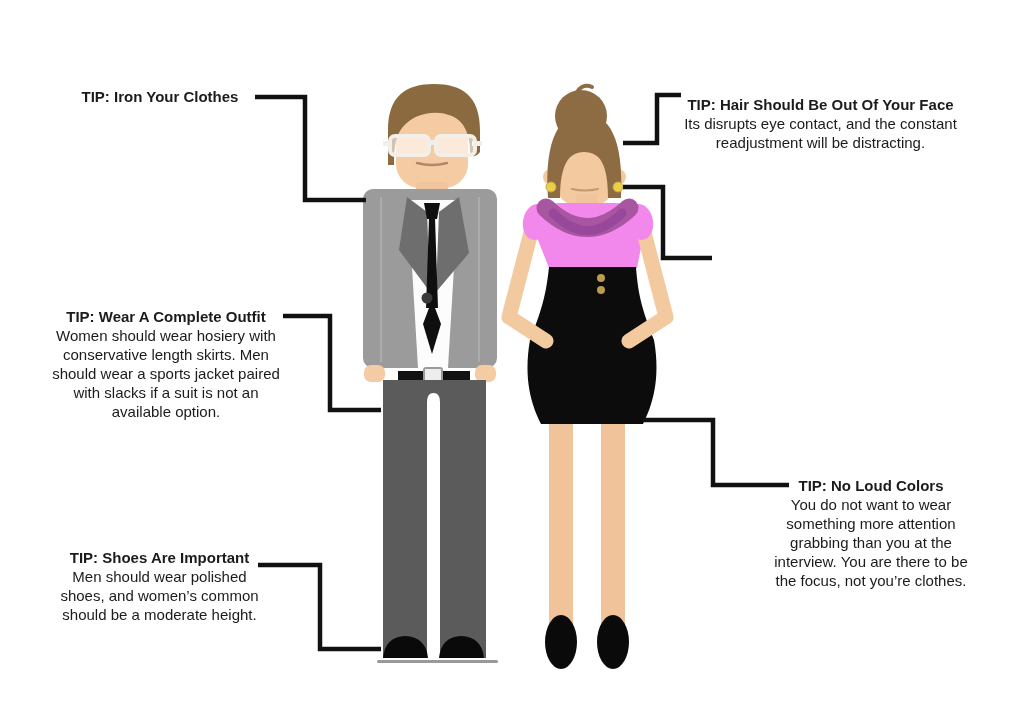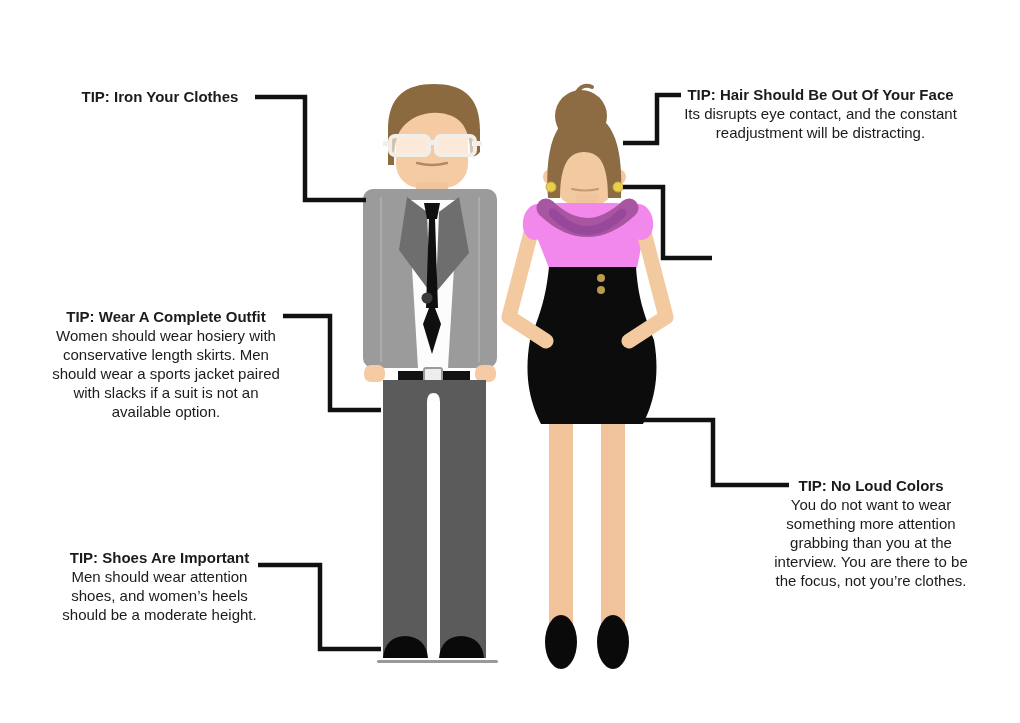--- a/index.html
+++ b/index.html
@@ -101,34 +101,34 @@
       <polyline points="681,95 657,95 657,143 623,143"></polyline>
       <polyline points="623,187 663,187 663,258 712,258"></polyline>
       <polyline points="643,420 713,420 713,485 789,485"></polyline>
     </g>
   </svg>
 
   <div class="tip" style="left:50px;top:87px;width:220px;">
     <div class="tip-title">TIP: Iron Your Clothes</div>
   </div>
 
-  <div class="tip" style="left:668px;top:85px;width:305px;">
+  <div class="tip" style="left:668px;top:95px;width:305px;">
     <div class="tip-title">TIP: Hair Should Be Out Of Your Face</div>
     <div class="tip-body">Its disrupts eye contact, and the constant readjustment will be distracting.</div>
   </div>
 
 
   <div class="tip" style="left:42px;top:307px;width:248px;">
     <div class="tip-title">TIP: Wear A Complete Outfit</div>
     <div class="tip-body">Women should wear hosiery with conservative length skirts. Men should wear a sports jacket paired with slacks if a suit is not an available option.</div>
   </div>
 
   <div class="tip" style="left:765px;top:476px;width:212px;">
     <div class="tip-title">TIP: No Loud Colors</div>
     <div class="tip-body">You do not want to wear something more attention grabbing than you at the interview. You are there to be the focus, not you’re clothes.</div>
   </div>
 
   <div class="tip" style="left:52px;top:548px;width:215px;">
     <div class="tip-title">TIP: Shoes Are Important</div>
-    <div class="tip-body">Men should wear attention shoes, and women’s heels should be a moderate height.</div>
+    <div class="tip-body">Men should wear polished shoes, and women’s common should be a moderate height.</div>
   </div>
 
 </div>
 
 </body></html>

